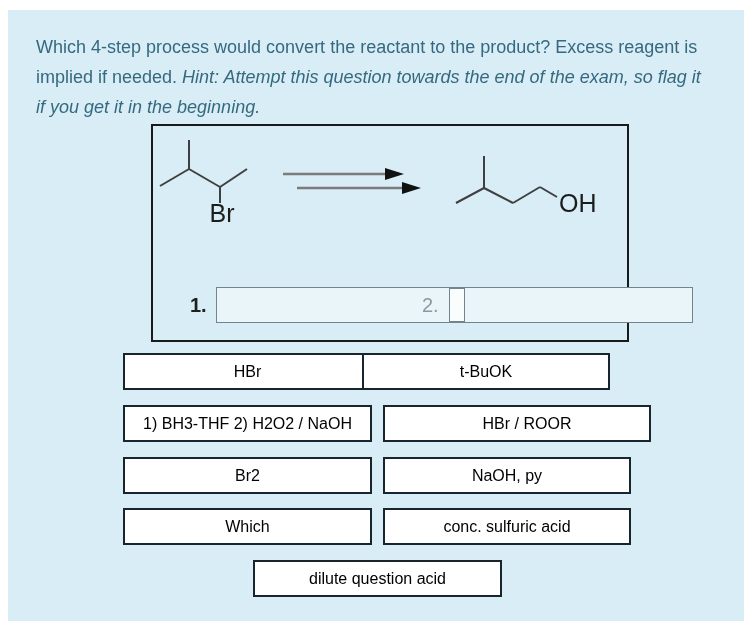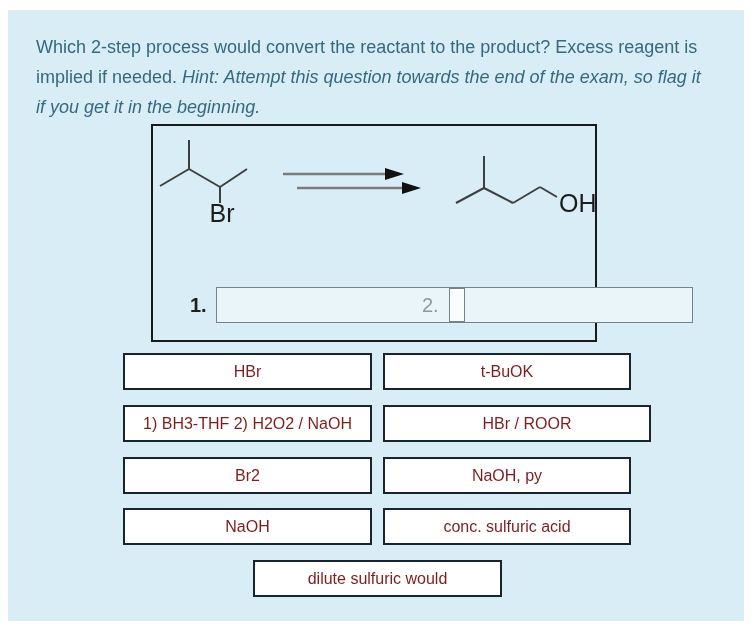--- a/index.html
+++ b/index.html
@@ -12,52 +12,52 @@
     position:absolute;left:8px;top:10px;width:736px;height:611px;
     background:#d9edf6;
   }
   .question{
     position:absolute;left:28px;top:22px;width:678px;
     font-size:18px;line-height:30px;color:#35697f;
   }
   .question .hint{font-style:italic;margin-left:5px;}
   .structure-box{
     position:absolute;left:151px;top:124px;width:442px;height:214px;
-    border:2px solid #1a1a1a;background:transparent;
+    border:2px solid #1a1a1a;background:transparent;padding-left:32px;
   }
   .structure-box svg{position:absolute;left:0;top:0;}
   .blank-row-label{
     position:absolute;left:190px;top:287px;height:36px;line-height:36px;
     font-size:20px;font-weight:bold;color:#1f1f1f;
   }
   .blank-zone{
     position:absolute;left:216px;top:287px;width:475px;height:34px;
     background:#eaf5fa;border:1px solid #75838c;
   }
   .blank2-label{
     position:absolute;left:205px;top:0;height:34px;line-height:34px;
     font-size:20px;color:#8e989e;
   }
   .blank2-slot{
     position:absolute;left:232px;top:0;width:14px;height:32px;
     background:#fafdfe;border:1px solid #75838c;
   }
   .option-btn{
     position:absolute;height:33px;background:#ffffff;border:2px solid #18242e;
-    color:#7f1d1d;font-size:16px;display:flex;align-items:center;justify-content:center;
+    color:#000000;font-size:16px;display:flex;align-items:center;justify-content:center;
     cursor:pointer;box-sizing:content-box;
   }
 </style>
 </head>
 <body>
 
 <div class="panel">
 
   <div class="question">
-    <span>Which 2-step process would convert the reactant to the product? Excess reagent is implied if needed.</span><span class="hint">Hint: Attempt this question towards the end of the exam, so flag it if you get it in the beginning.</span>
+    <span>Which 4-step process would convert the reactant to the product? Excess reagent is implied if needed.</span><span class="hint">Hint: Attempt this question towards the end of the exam, so flag it if you get it in the beginning.</span>
   </div>
 
   <div class="structure-box" style="left:143px;top:114px;">
     <svg width="442" height="214" viewBox="0 0 442 214">
 
       <g stroke="#3f3f3f" stroke-width="2" fill="none">
         <line x1="36" y1="14" x2="36" y2="43"></line>
         <line x1="36" y1="43" x2="7" y2="60"></line>
         <line x1="36" y1="43" x2="67" y2="61"></line>
         <line x1="67" y1="61" x2="94" y2="43"></line>
@@ -83,26 +83,26 @@
     </svg>
   </div>
 
   <div class="blank-row-label" style="left:182px;top:277px;">1.</div>
   <div class="blank-zone" style="left:208px;top:277px;">
     <div class="blank2-label">2.</div>
     <div class="blank2-slot"></div>
   </div>
 
   <div class="option-btn" style="left:115px;top:343px;width:245px;">HBr</div>
-  <div class="option-btn" style="left:375px;top:343px;width:244px;">t-BuOK</div>
+  <div class="option-btn" style="left:354px;top:343px;width:244px;">t-BuOK</div>
 
   <div class="option-btn" style="left:115px;top:395px;width:245px;">1) BH3-THF 2) H2O2 / NaOH</div>
   <div class="option-btn" style="left:375px;top:395px;width:244px;padding-left:20px;">HBr / ROOR</div>
 
   <div class="option-btn" style="left:115px;top:447px;width:245px;">Br2</div>
   <div class="option-btn" style="left:375px;top:447px;width:244px;">NaOH, py</div>
 
-  <div class="option-btn" style="left:115px;top:498px;width:245px;">NaOH</div>
+  <div class="option-btn" style="left:115px;top:498px;width:245px;">Which</div>
   <div class="option-btn" style="left:375px;top:498px;width:244px;">conc. sulfuric acid</div>
 
-  <div class="option-btn" style="left:245px;top:550px;width:245px;">dilute sulfuric would</div>
+  <div class="option-btn" style="left:245px;top:550px;width:245px;">dilute question acid</div>
 
 </div>
 
 </body></html>

